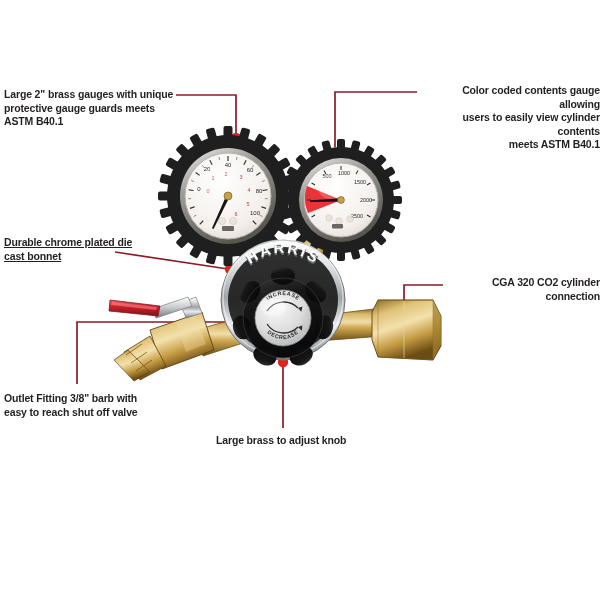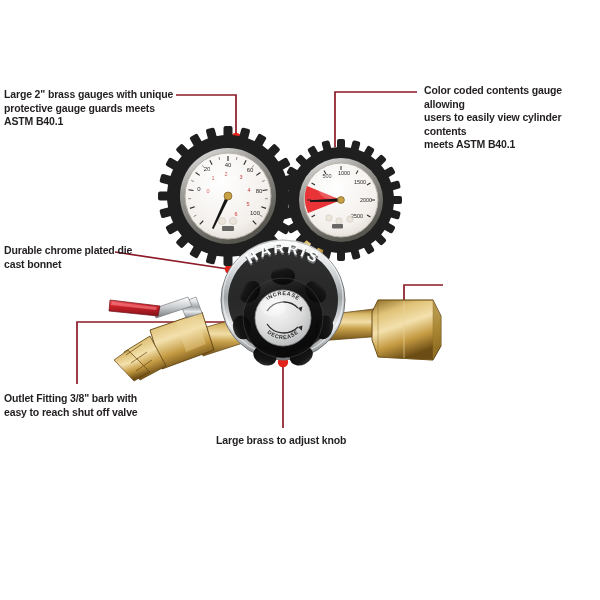--- a/index.html
+++ b/index.html
@@ -24,21 +24,21 @@
   .callout-text {
     position: absolute;
     font-family: "Liberation Sans", sans-serif;
     font-size: 10.5px;
     font-weight: bold;
     line-height: 13.5px;
     color: #231f20;
     letter-spacing: -0.15px;
     white-space: pre-line;
   }
-  .callout-text.right-col { text-align: left; }
+  .callout-text.right-col { text-align: right; }
   #svg-art {
     position: absolute;
     left: 0; top: 0;
     width: 600px; height: 600px;
   }
 </style>
 </head>
 <body>
 
 <div id="stage">
@@ -540,22 +540,24 @@
   </svg>
 
   <div class="callout-text" style="left:4px; top:88px; width:180px;">Large 2" brass gauges with unique
 protective gauge guards meets
 ASTM B40.1</div>
 
   <div class="callout-text right-col" style="left:424px; top:84px; width:176px;">Color coded contents gauge allowing
 users to easily view cylinder contents
 meets ASTM B40.1</div>
 
-  <div class="callout-text" style="left:4px; top:244px; width:150px;">Durable chrome plated die
+  <div class="callout-text" style="left:4px; top:236px; width:150px;text-decoration:underline;">Durable chrome plated die
 cast bonnet</div>
 
+  <div class="callout-text right-col" style="left:450px; top:276px; width:150px;">CGA 320 CO2 cylinder
+connection</div>
 
   <div class="callout-text" style="left:4px; top:392px; width:165px;">Outlet Fitting 3/8" barb with
 easy to reach shut off valve</div>
 
   <div class="callout-text" style="left:216px; top:434px; width:200px;">Large brass to adjust knob</div>
 
 </div>
 
 </body></html>

